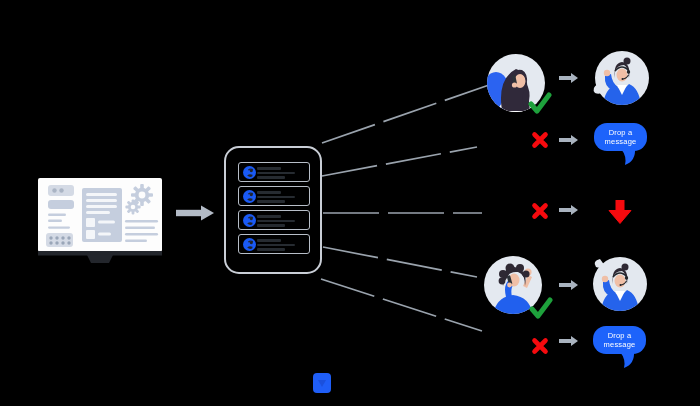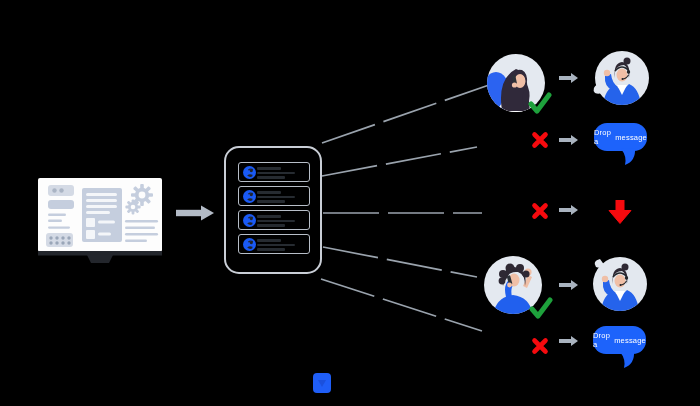--- a/index.html
+++ b/index.html
@@ -19,21 +19,21 @@
   }
   .queue-item .avatar{position:absolute;left:4px;top:2.5px;}
   .sk{position:absolute;left:18px;height:2.5px;background:#262b31;border-radius:1px;}
   .sk1{top:4px;width:24px;}
   .sk2{top:8.5px;width:38px;}
   .sk3{top:13px;width:28px;}
   
   .bubble{position:absolute;width:53px;height:44px;}
   .bubble .txt{
     position:absolute;left:0;top:0;width:53px;height:28px;
-    display:flex;flex-direction:row;align-items:center;justify-content:center;
+    display:flex;flex-direction:column;align-items:center;justify-content:center;
     color:#ffffff;font-size:7.5px;line-height:9px;letter-spacing:.2px;
   }
   .logo-mark{
     position:absolute;left:313px;top:373px;width:18px;height:20px;
     border-radius:4px;background:#1f5ef7;
   }
   svg{display:block;}
 </style>
 </head>
 <body>

